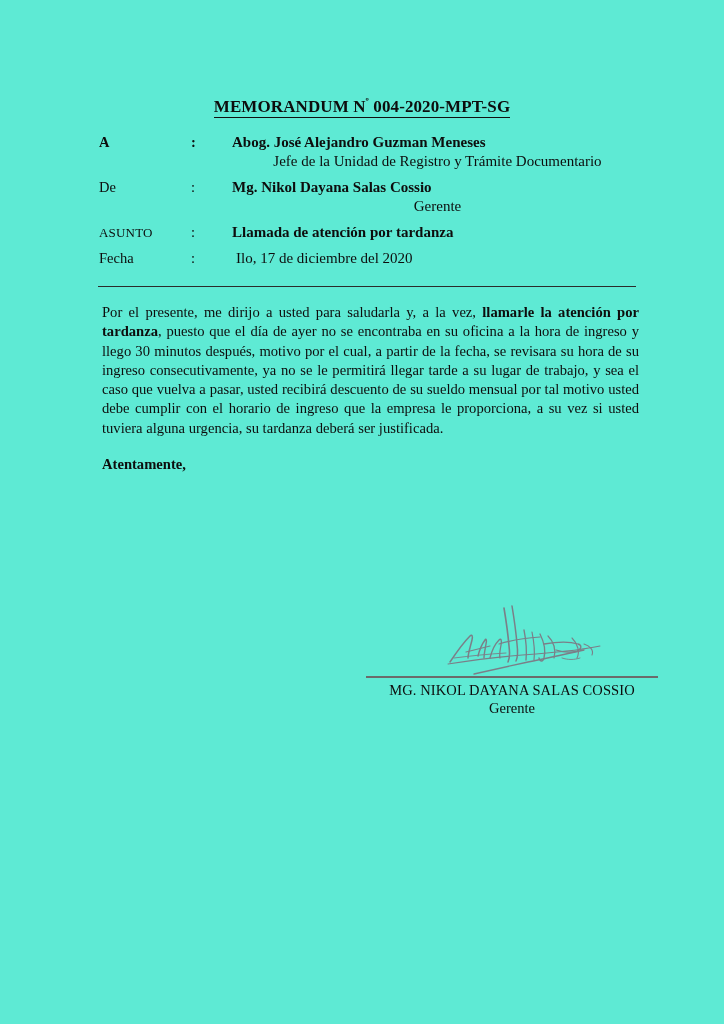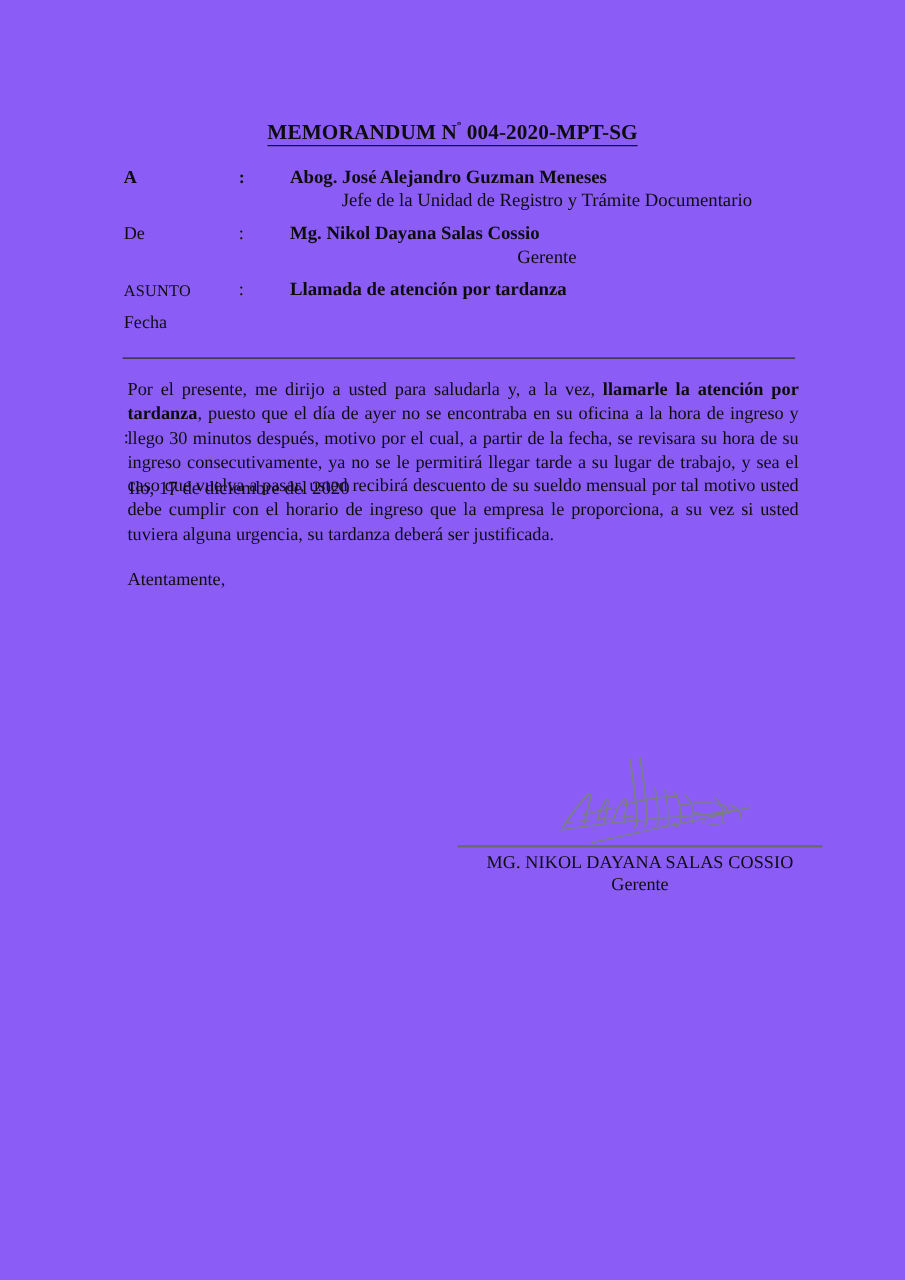--- a/index.html
+++ b/index.html
@@ -12,21 +12,21 @@
     height: 1024px;
     position: relative;
     font-family: "Liberation Serif", "DejaVu Serif", serif;
     color: #0d0d0d;
     overflow: hidden;
   }
 
   .page {
     position: absolute;
     inset: 0;
-    background: #8b5cf6;
+    background: #5eead4;
   }
 
   
   .doc-title {
     position: absolute;
     top: 96px;
     left: 0;
     width: 724px;
     text-align: center;
     font-size: 17px;
@@ -77,21 +77,21 @@
   }
   .meta-value .v-sub {
     display: block;
     padding-left: 4px;
     font-weight: normal;
     text-align: center;
   }
   .row-a .meta-label,
   .row-a .meta-colon { font-weight: bold; }
   .row-asunto .meta-label { font-size: 13px; letter-spacing: 0.2px; }
-  .row-fecha { margin-bottom: 0; flex-direction: column; }
+  .row-fecha { margin-bottom: 0; }
   .row-fecha .meta-value { padding-left: 4px; }
 
   .meta-rule {
     position: absolute;
     top: 286px;
     left: 98px;
     width: 538px;
     height: 0;
     border-top: 1.7px solid #2b2b2b;
   }
@@ -110,21 +110,21 @@
     margin: 0 0 17px 0;
     hyphens: none;
   }
   .para:last-child { margin-bottom: 0; }
   .para b { font-weight: bold; }
   .closing {
     font-size: 14.6px;
     line-height: 19.3px;
     margin: 0;
   }
-  .closing-wrap { margin-top: 8px; }
+  .closing-wrap { margin-top: 8px; font-weight: bold; }
 
   
   .signature-block {
     position: absolute;
     top: 598px;
     left: 366px;
     width: 292px;
   }
   .sig-mark {
     position: relative;

